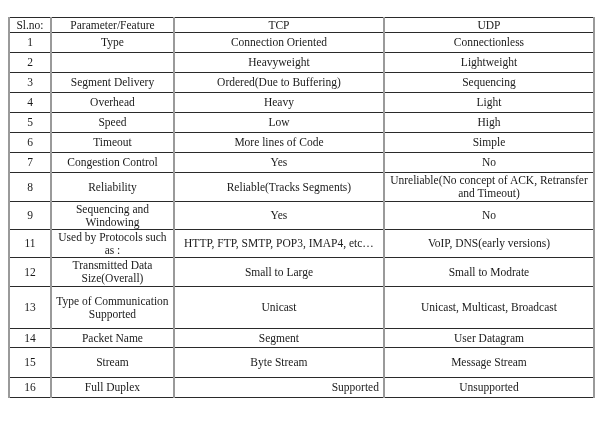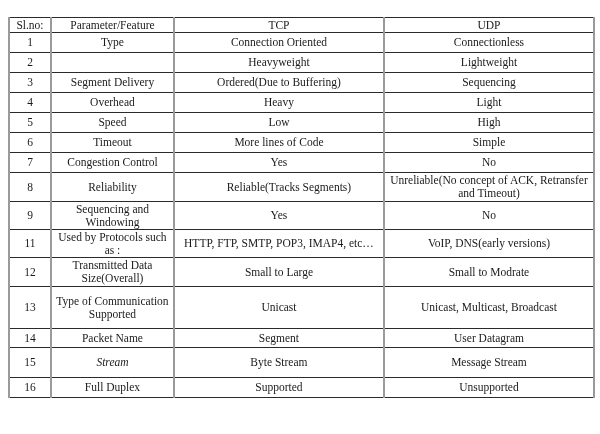--- a/index.html
+++ b/index.html
@@ -123,24 +123,24 @@
         <td style="height: 41px;">Unicast, Multicast, Broadcast</td>
       </tr>
       <tr style="height: 19px;">
         <td style="height: 18px;">14</td>
         <td style="height: 18px;">Packet Name</td>
         <td style="height: 18px;">Segment</td>
         <td style="height: 18px;">User Datagram</td>
       </tr>
       <tr style="height: 30px;">
         <td style="height: 18px;">15</td>
-        <td style="height: 18px; font-style: italic;">Stream</td>
+        <td style="height: 18px;">Stream</td>
         <td style="height: 18px;">Byte Stream</td>
         <td style="height: 18px;">Message Stream</td>
       </tr>
       <tr style="height: 20px;">
         <td style="height: 19px;">16</td>
         <td style="height: 19px;">Full Duplex</td>
-        <td style="height: 19px;">Supported</td>
+        <td style="height: 19px; text-align: right;">Supported</td>
         <td style="height: 19px;">Unsupported</td>
       </tr>
     </tbody>
 </table>
 
 </body></html>

